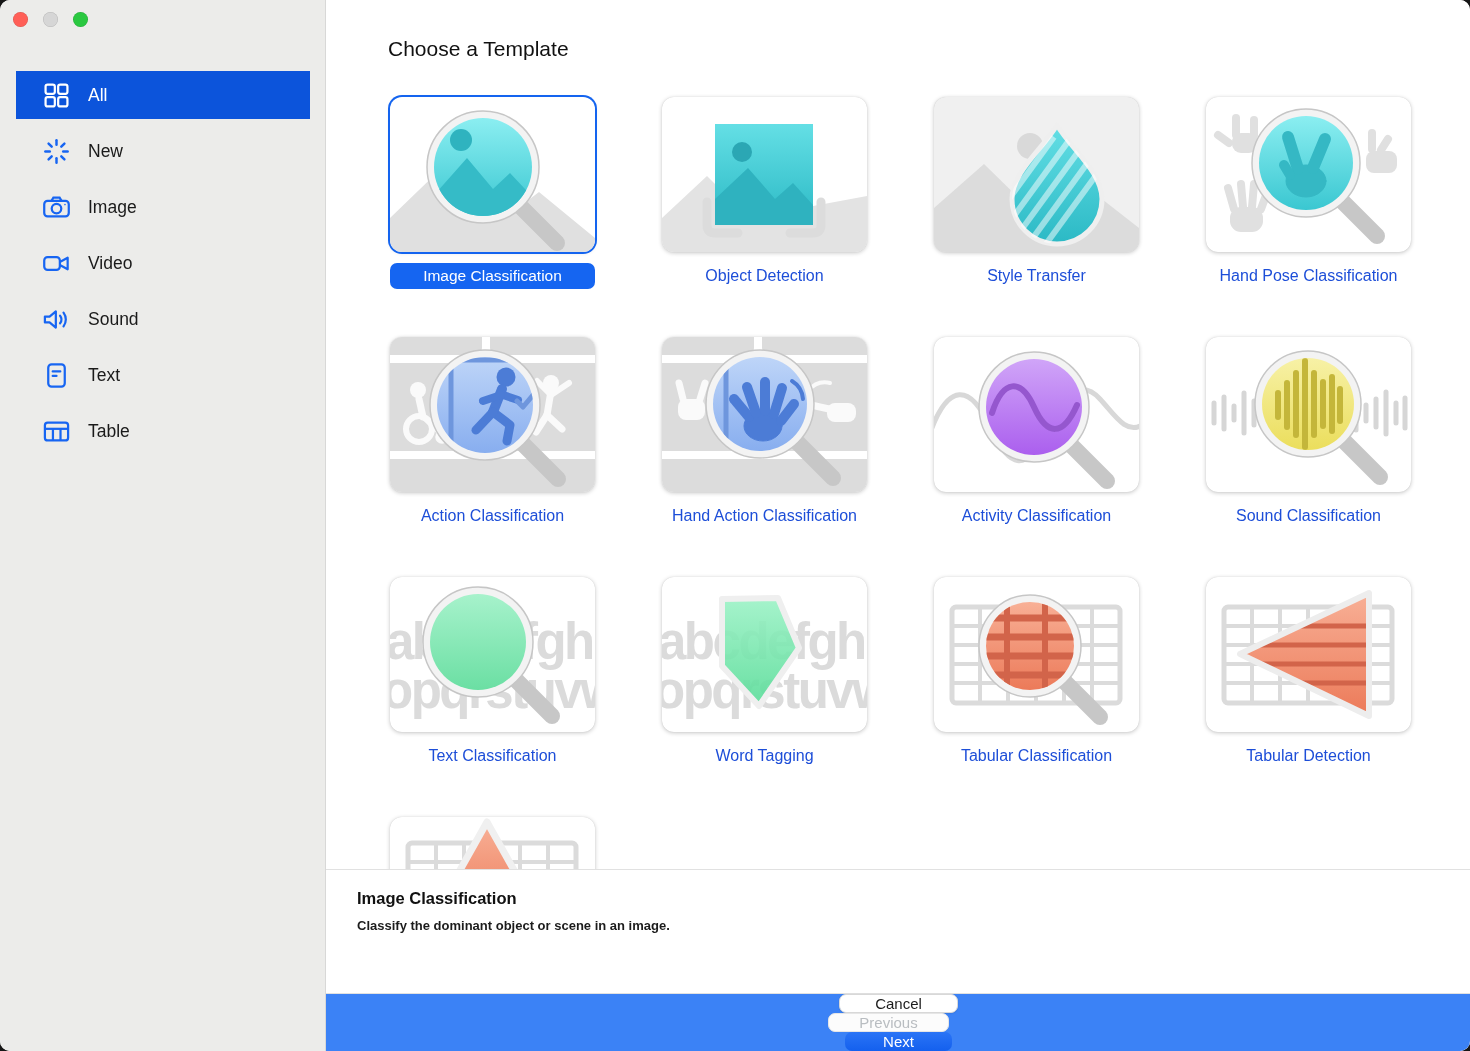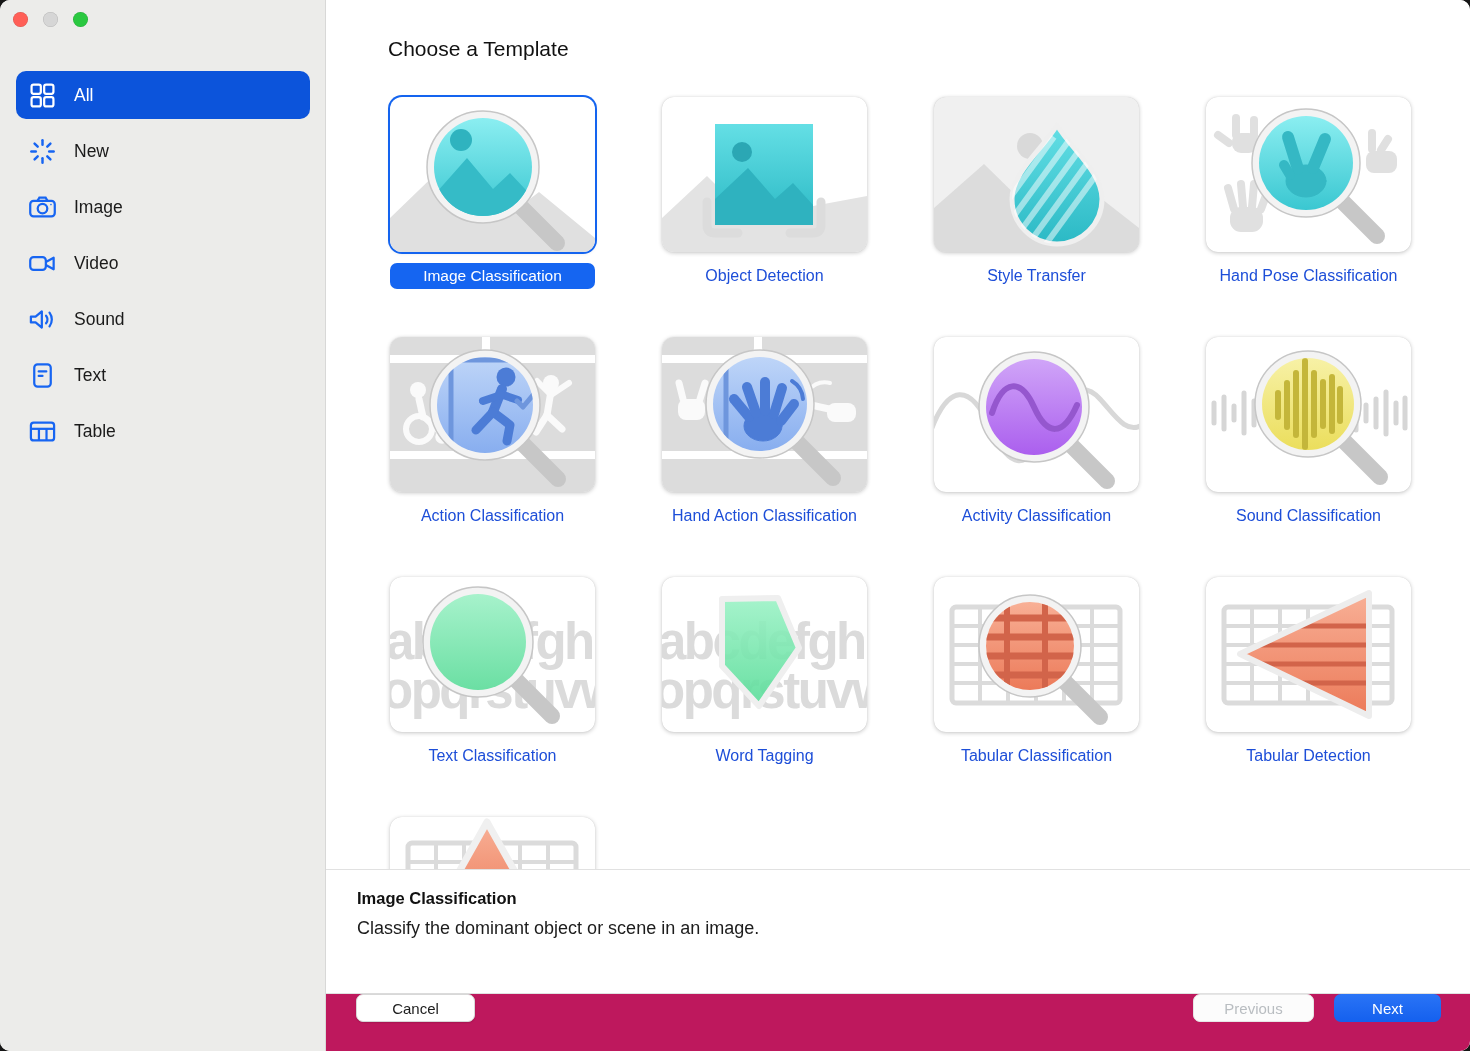--- a/index.html
+++ b/index.html
@@ -3,21 +3,21 @@
 <meta charset="utf-8">
 <style>
   html,body{margin:0;padding:0;background:#161616;font-family:"Liberation Sans","DejaVu Sans",sans-serif;}
   .window{position:relative;width:1470px;height:1051px;background:#fff;border-radius:10px;overflow:hidden;}
   
   .sidebar{position:absolute;top:0;left:0;bottom:0;width:325px;background:#ECECEA;border-right:1px solid #D8D8D7;}
   .traffic{position:absolute;top:12px;left:13px;display:flex;gap:15px;}
   .light{width:15px;height:15px;border-radius:50%;box-shadow:inset 0 0 0 .5px rgba(0,0,0,.15);}
   .light.red{background:#FF5F57}.light.gray{background:#D6D6D6}.light.green{background:#2AC840}
   .nav{position:absolute;top:71px;left:16px;right:15px;}
-  .nav-item{display:flex;align-items:center;height:48px;margin-bottom:8px;border-radius:10px;padding-left:10px;font-size:17.5px;color:#1a1a1a;cursor:default;}
+  .nav-item{display:flex;align-items:center;height:48px;margin-bottom:8px;border-radius:0;padding-left:24px;font-size:17.5px;color:#1a1a1a;cursor:default;}
   .nav-item.selected{background:#0C54DB;color:#fff;}
   .nav-icon{width:32px;height:32px;margin-right:16px;display:flex;align-items:center;justify-content:center;color:#1765F2;flex:0 0 32px;}
   .nav-item.selected .nav-icon{color:#fff;}
   .nav-icon svg{width:29px;height:29px;}
   
   .main{position:absolute;top:0;left:326px;right:0;bottom:0;background:#fff;}
   .page-title{position:absolute;top:37px;left:62px;font-size:21px;font-weight:400;color:#111;}
   .grid{position:absolute;top:97px;left:64px;display:grid;grid-template-columns:repeat(4,205px);column-gap:67px;row-gap:48px;}
   .cell{width:205px;}
   .card{width:205px;height:155px;border-radius:12px;background:#fff;overflow:hidden;position:relative;
@@ -25,23 +25,23 @@
   .card.graybg{background:#F0F0F0;}
   .cell.selected .card{box-shadow:0 0 0 2px #1464EF,0 1px 4px rgba(0,0,0,.12);}
   .card svg{display:block;width:205px;height:155px;}
   .card svg text{font-family:"Liberation Sans","DejaVu Sans",sans-serif;font-weight:700;}
   .tlabel{margin-top:11px;text-align:center;font-size:16px;color:#1d4ed8;line-height:26px;height:26px;white-space:nowrap;}
   .cell.selected .tlabel{background:#1565F1;color:#fff;border-radius:7px;font-size:15.5px;}
   
   .infopanel{position:absolute;left:0;right:0;top:869px;height:124px;background:#fff;border-top:1px solid #E1E1E1;
              padding:19px 0 0 31px;box-sizing:border-box;z-index:5;}
   .info-title{font-size:16.5px;font-weight:700;color:#111;margin:0 0 10px 0;}
-  .info-desc{font-size:18px;color:#1c1c1c;}
-  .footerbar{position:absolute;left:0;right:0;top:993px;bottom:0;background:#be185d;border-top:1px solid #E1E1E1;z-index:6;
-             display:flex;align-items:flex-start;padding:0 29px 0 30px;box-sizing:border-box;}
+  .info-desc{font-size:13px;color:#1c1c1c;font-weight:bold;}
+  .footerbar{position:absolute;left:0;right:0;top:993px;bottom:0;background:#3b82f6;border-top:1px solid #E1E1E1;z-index:6;
+             display:flex;align-items:center;padding:0 29px 0 30px;box-sizing:border-box;flex-direction:column;}
   .btn{height:28px;border-radius:7px;font-size:15px;font-family:inherit;display:flex;align-items:center;justify-content:center;box-sizing:border-box;}
   .btn-cancel{width:119px;background:#fff;border:1px solid #D8D8D8;box-shadow:0 .5px 1.5px rgba(0,0,0,.12);color:#1c1c1c;}
   .btn-prev{width:121px;background:#FCFCFC;border:1px solid #E6E6E6;color:#B9BDC1;margin-right:20px;}
   .btn-next{width:107px;background:linear-gradient(#2A74F6,#1460EE);border:none;color:#fff;}
   .spacer{flex:1;}
 </style>
 </head>
 <body>
 
 <svg width="0" height="0" style="position:absolute" aria-hidden="true">

